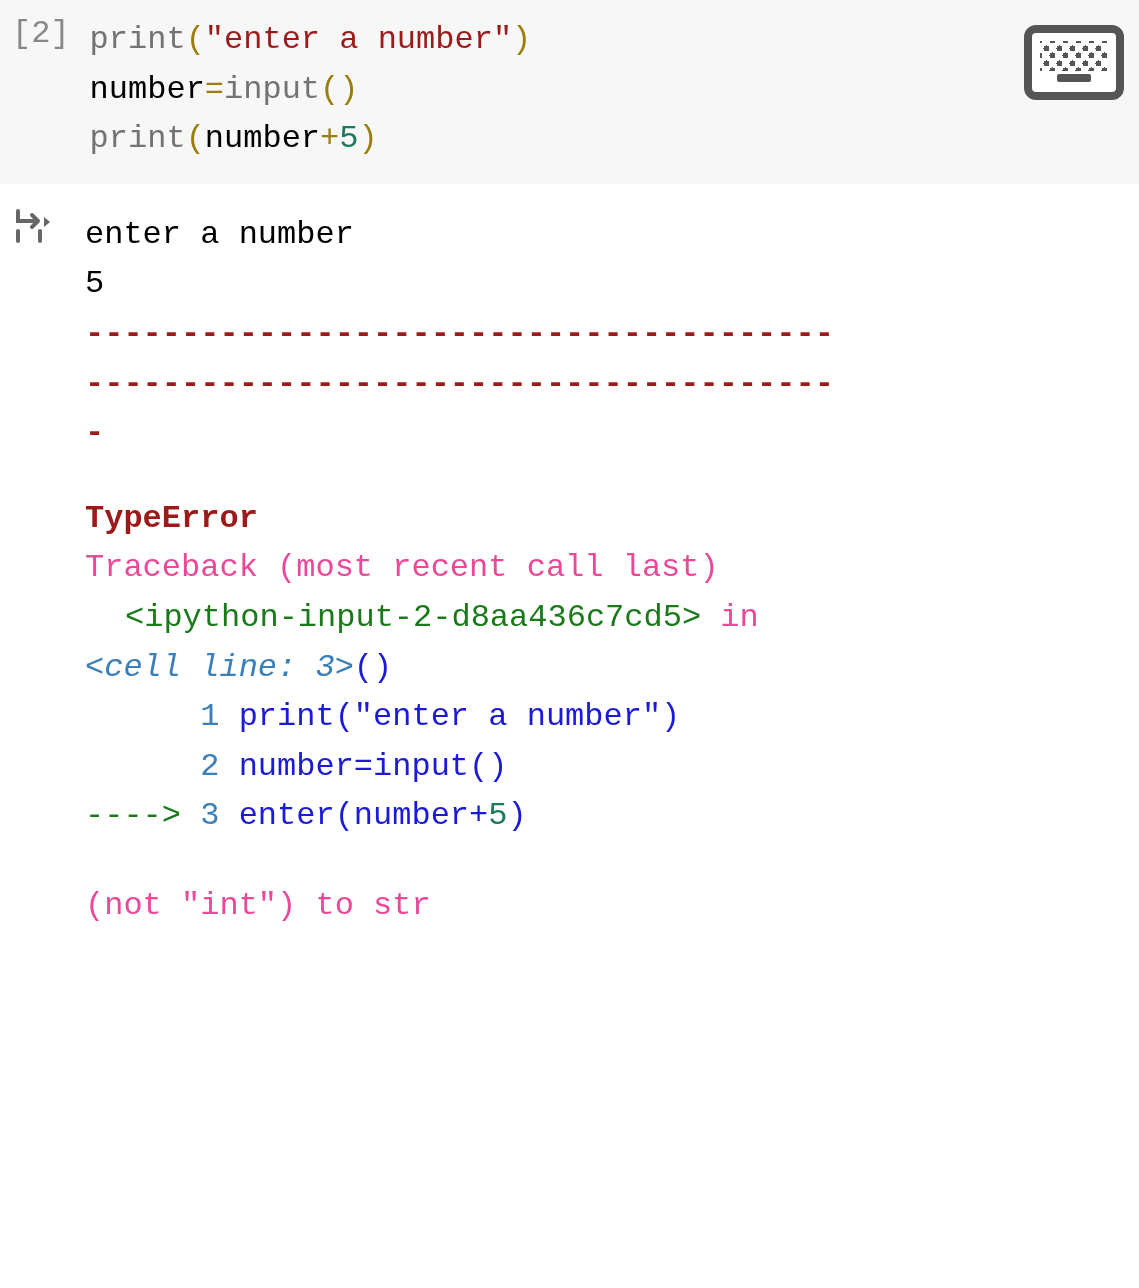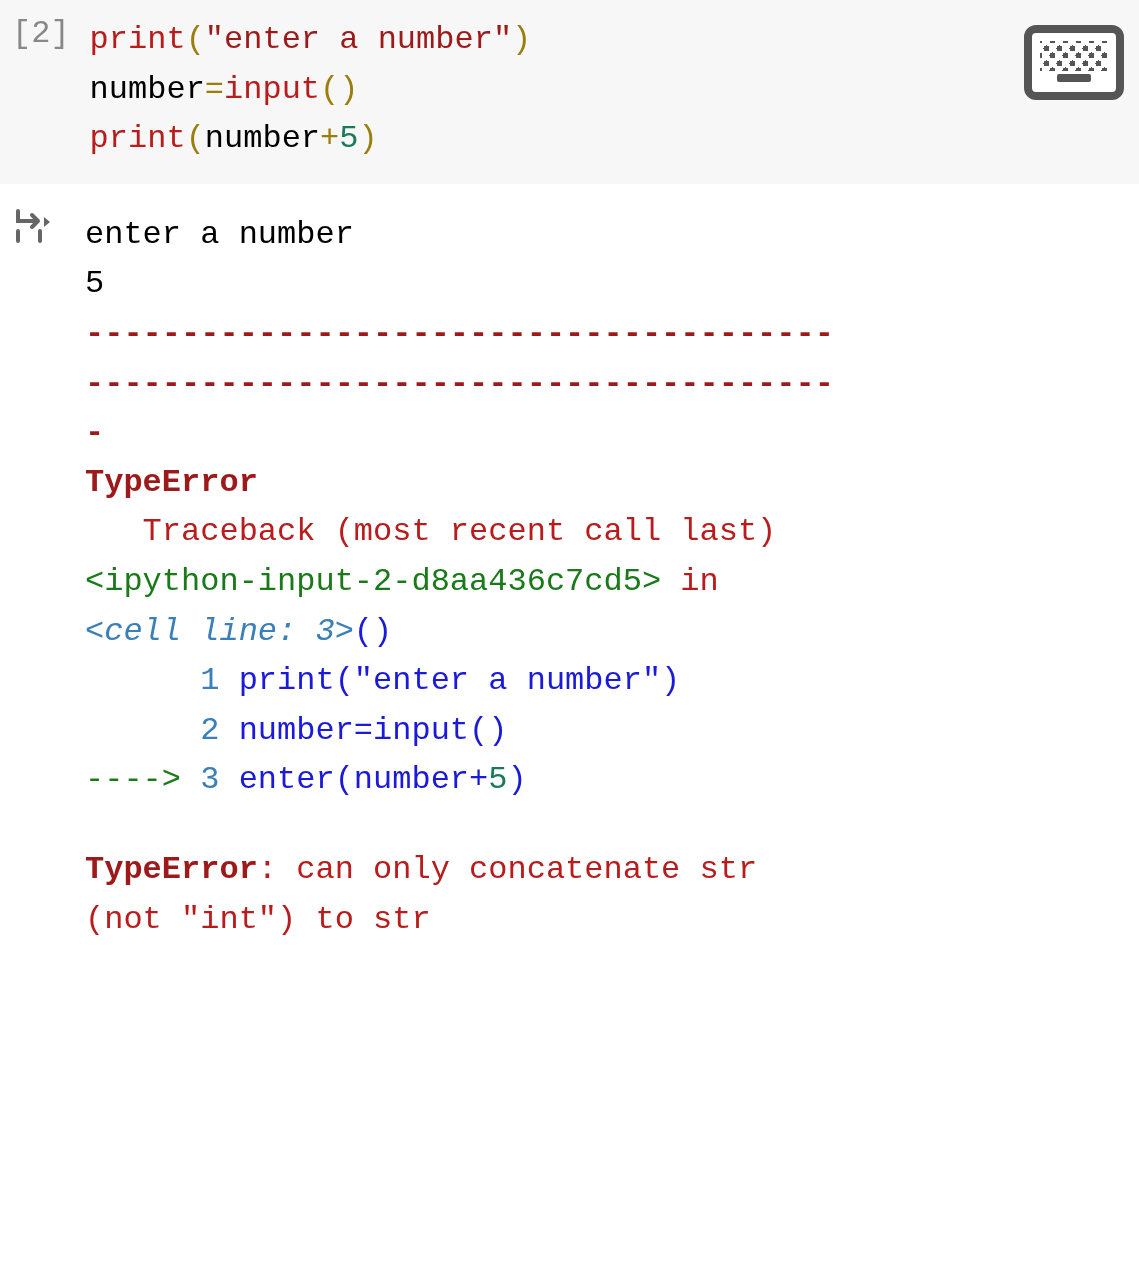--- a/index.html
+++ b/index.html
@@ -23,21 +23,21 @@
       color: #888;
       padding: 5px 10px 0 12px;
       font-size: 32px;
       min-width: 75px;
     }
     .code-block {
       padding: 5px 0 0 10px;
       line-height: 1.55;
     }
     .tok-fn {
-      color: #b91c1c;
+      color: #737373;
       margin-top: 30px;
     }
     .tok-paren {
       color: #9a7d0a;
     }
     .tok-str {
       color: #9d1a1a;
     }
     .tok-var {
       color: #000;
@@ -100,27 +100,28 @@
     }
     .dashes {
       color: #9d1a1a;
       font-weight: bold;
       white-space: nowrap;
       letter-spacing: 0px;
     }
     .err-type {
       color: #9d1a1a;
       font-weight: bold;
+      margin-top: 36px;
     }
     .err-plain {
-      color: #b91c1c;
-      text-align: center;
+      color: #ec4899;
     }
     .err-file {
       color: #1a7a1a;
+      margin-left: 40px;
     }
     .err-cell {
       color: #3a7fb8;
       font-style: italic;
     }
     .lineno {
       color: #3a7fb8;
     }
     .tb-arrow {
       color: #1a7a1a;
@@ -166,16 +167,15 @@
     <div class="dashes">---------------------------------------</div>
     <div class="dashes">-</div>
     <div class="err-type">TypeError</div>
     <div class="err-plain">Traceback (most recent call last)</div>
     <div><span class="err-file">&lt;ipython-input-2-d8aa436c7cd5&gt;</span><span class="err-plain"> in </span></div>
     <div><span class="err-cell">&lt;cell line: 3&gt;</span><span class="tb-code">()</span></div>
     <div><span class="err-plain" style="white-space:pre">      </span><span class="lineno">1</span><span style="white-space:pre"> </span><span class="tb-code">print("enter a number")</span></div>
     <div><span class="err-plain" style="white-space:pre">      </span><span class="lineno">2</span><span style="white-space:pre"> </span><span class="tb-code">number=input()</span></div>
     <div><span class="tb-arrow" style="white-space:pre">----&gt; </span><span class="lineno">3</span><span style="white-space:pre"> </span><span class="tb-code">enter(number+</span><span class="tb-num">5</span><span class="tb-code">)</span></div>
     <div class="spacer"></div>
-    <div><span class="err-type">TypeError</span><span class="err-plain">: </span><span class="err-plain">can only concatenate str</span></div>
     <div><span class="err-plain">(not "int") to str</span></div>
   </div>
 </div>
 
 </body></html>

